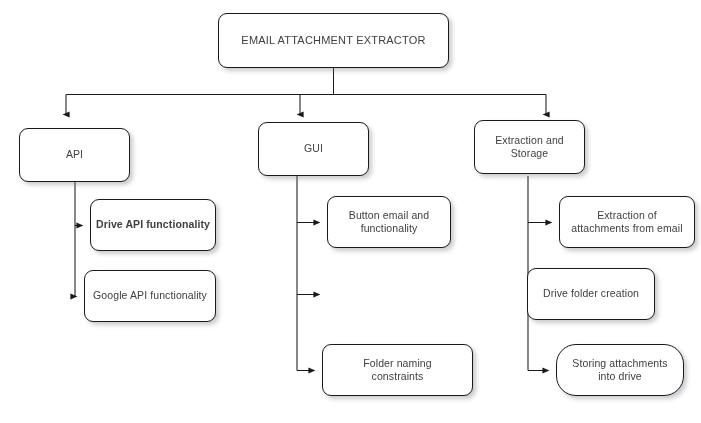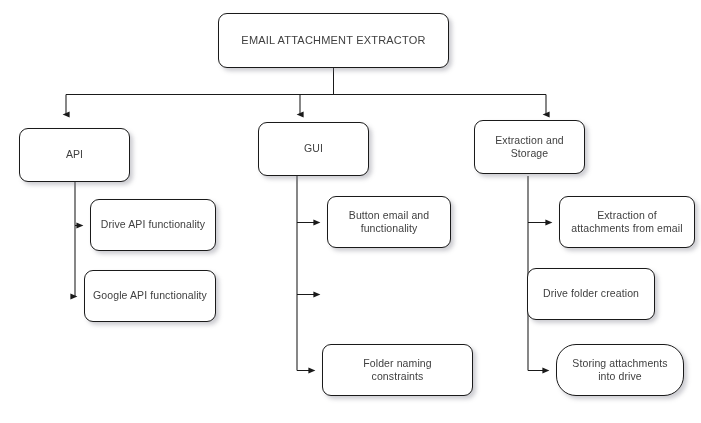--- a/index.html
+++ b/index.html
@@ -60,21 +60,21 @@
   }
   .node-l1 {
     width: 111px;
     height: 54px;
   }
   .node-api   { left: 19px;  top: 128px; }
   .node-gui   { left: 258px; top: 122px; }
   .node-store { left: 474px; top: 120px; }
 
   .node-leaf { height: 52px; }
-  .leaf-api-1 { left: 90px;  top: 199px; width: 126px; }
+  .leaf-api-1 { left: 90px;  top: 199px; width: 126px; font-weight: bold; }
   .leaf-api-2 { left: 84px;  top: 270px; width: 132px; }
 
   .leaf-gui-1 { left: 327px; top: 196px; width: 124px; }
   .leaf-gui-2 { left: 327px; top: 268px; width: 124px; }
   .leaf-gui-3 { left: 322px; top: 344px; width: 151px; }
 
   .leaf-st-1  { left: 559px; top: 196px; width: 136px; }
   .leaf-st-2  { left: 527px; top: 268px; width: 128px; }
   .leaf-st-3  { left: 556px; top: 344px; width: 128px; border-radius: 20px; }
 </style>

